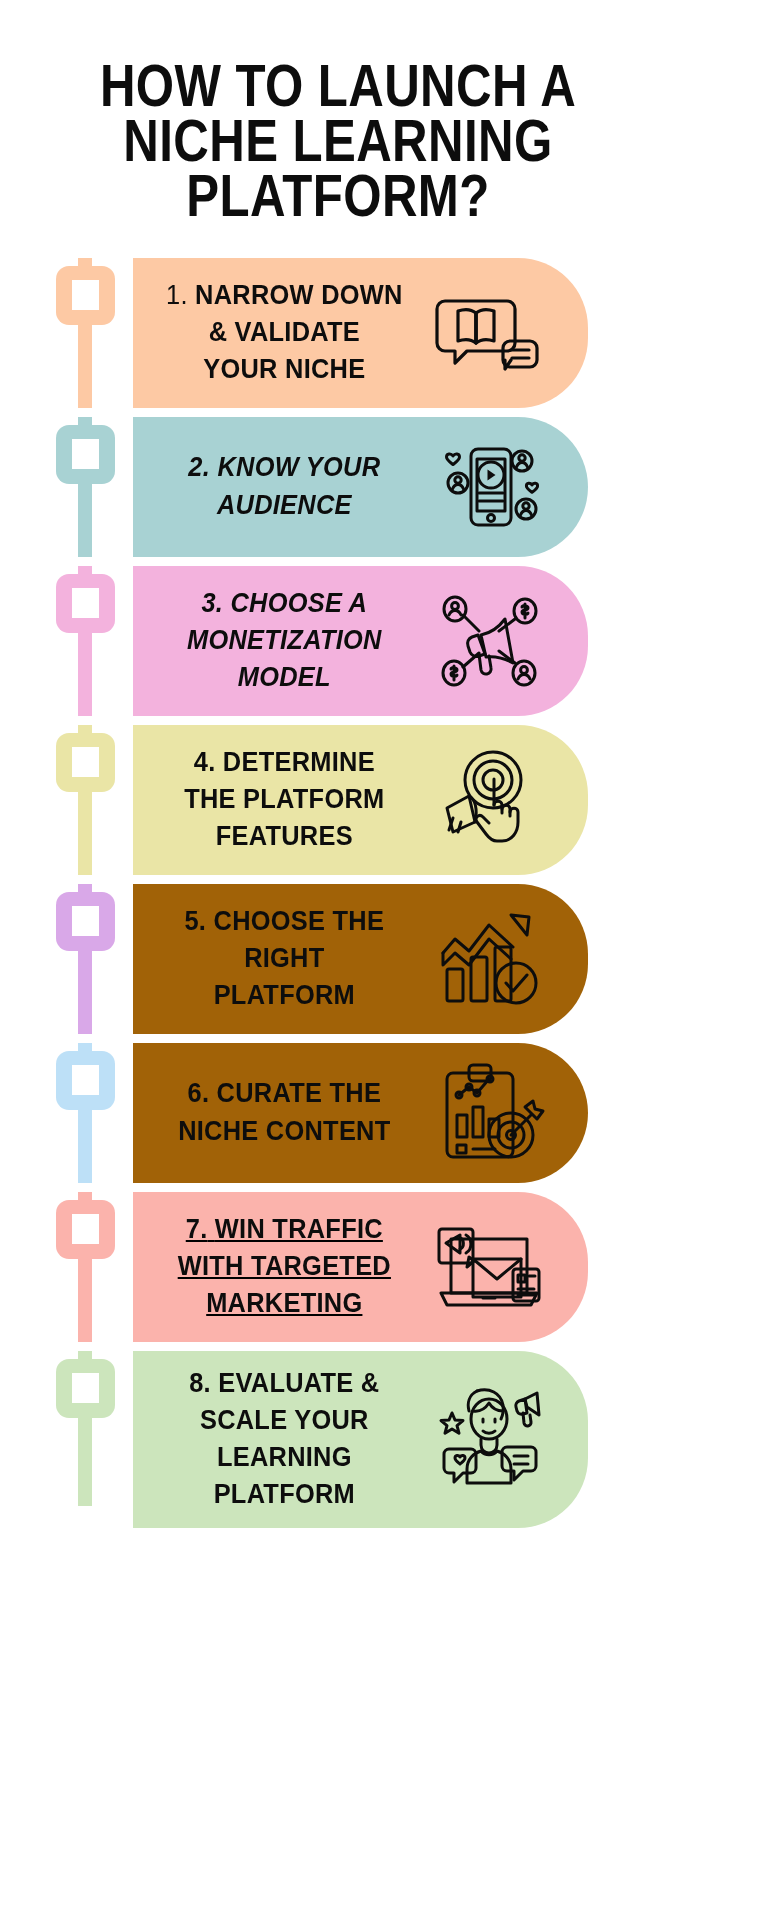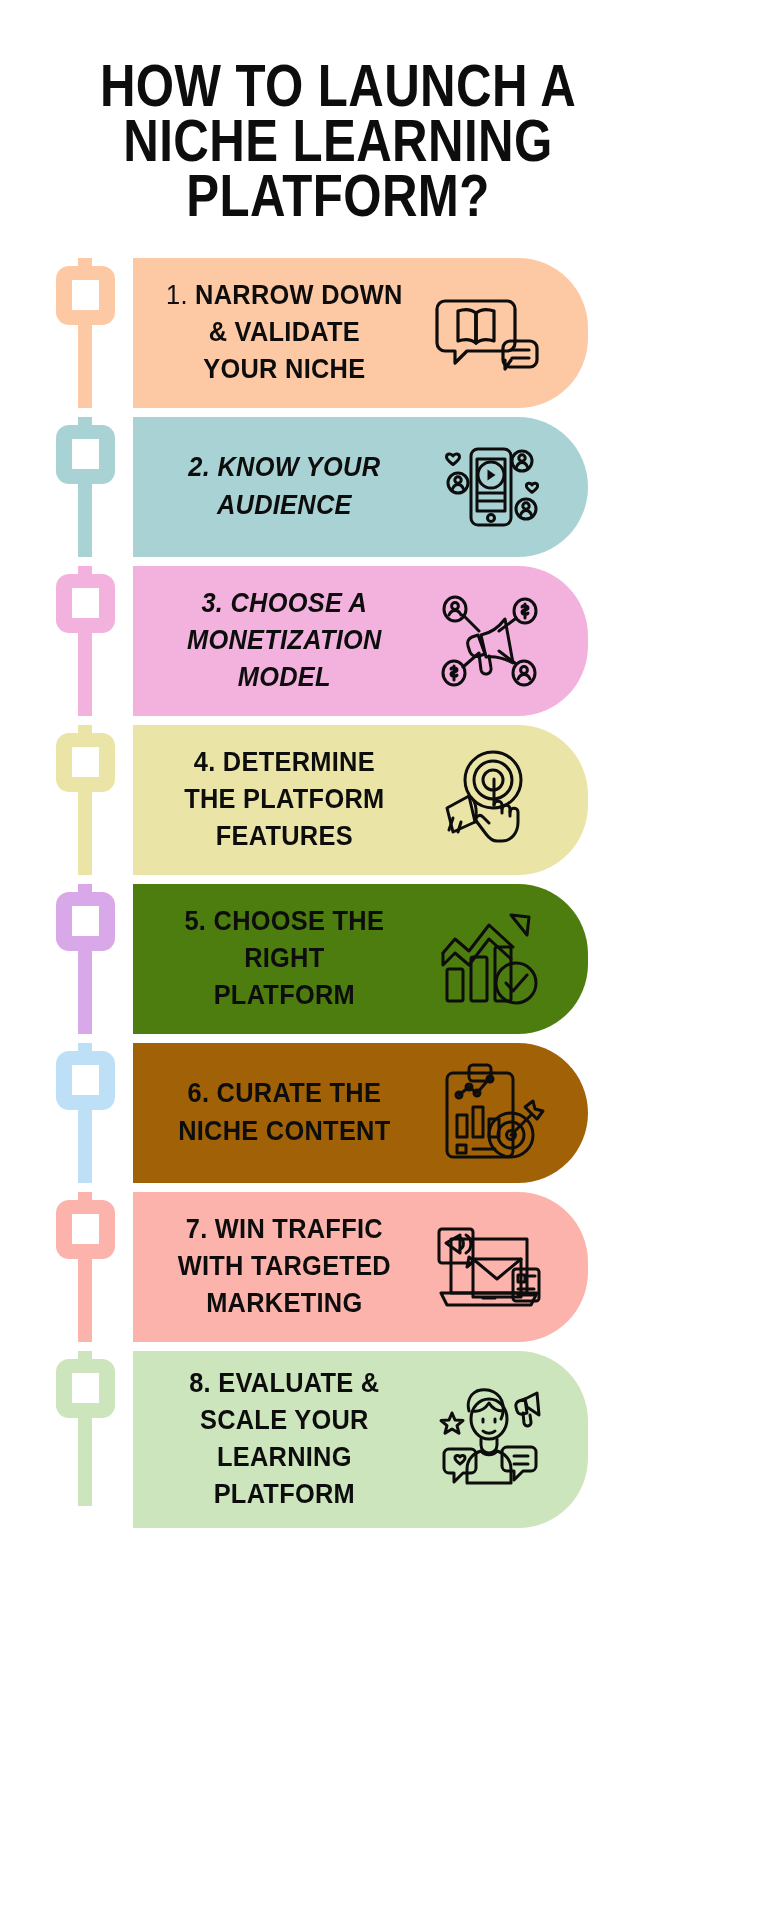--- a/index.html
+++ b/index.html
@@ -130,21 +130,21 @@
   }
   .card-icon svg { width: 112px; height: 108px; display: block; }
 
   
   .step-1 .card { width: 455px; flex: 0 0 455px; }
   .step-2 .card { width: 455px; flex: 0 0 455px; }
   .step-3 .card { width: 455px; flex: 0 0 455px; }
   .step-4 .card { width: 455px; flex: 0 0 455px; }
   .step-5 .card { width: 455px; flex: 0 0 455px; }
   .step-6 .card { width: 455px; flex: 0 0 455px; }
-  .step-7 .card { width: 455px; flex: 0 0 455px; }
+  .step-7 .card { width: 455px; flex: 0 0 455px; text-decoration: underline; }
   .step-8 .card { width: 455px; flex: 0 0 455px; }
 
   .step-1 .card, .step-3 .card, .step-4 .card,
   .step-7 .card, .step-8 .card { min-height: 150px; }
   .step-5 .card { min-height: 150px; }
   .step-2 .card, .step-6 .card { min-height: 134px; }
 </style>
 </head>
 <body>
 
@@ -295,21 +295,21 @@
     </div>
   </div>
 
   <div class="step step-5">
     <div class="rail">
       <div class="rail-line" style="background: rgb(217, 168, 232);"></div>
       <div class="marker" style="background: rgb(217, 168, 232);">
         <div class="marker-inner"></div>
       </div>
     </div>
-    <div class="card" style="background: #4d7c0f;">
+    <div class="card" style="background: #a16207;">
       <div class="card-inner">
         <div class="card-text">
           <span class="num">5.</span>
           <span>CHOOSE THE</span><br>
           <span>RIGHT</span><br>
           <span>PLATFORM</span>
         </div>
         <div class="card-icon">
           <svg viewBox="0 0 112 108" fill="none" stroke="#0d0d0d" stroke-width="3" stroke-linecap="round" stroke-linejoin="round">
             <path d="M10 48l12-14 14 12 20-26 24 22"></path>

